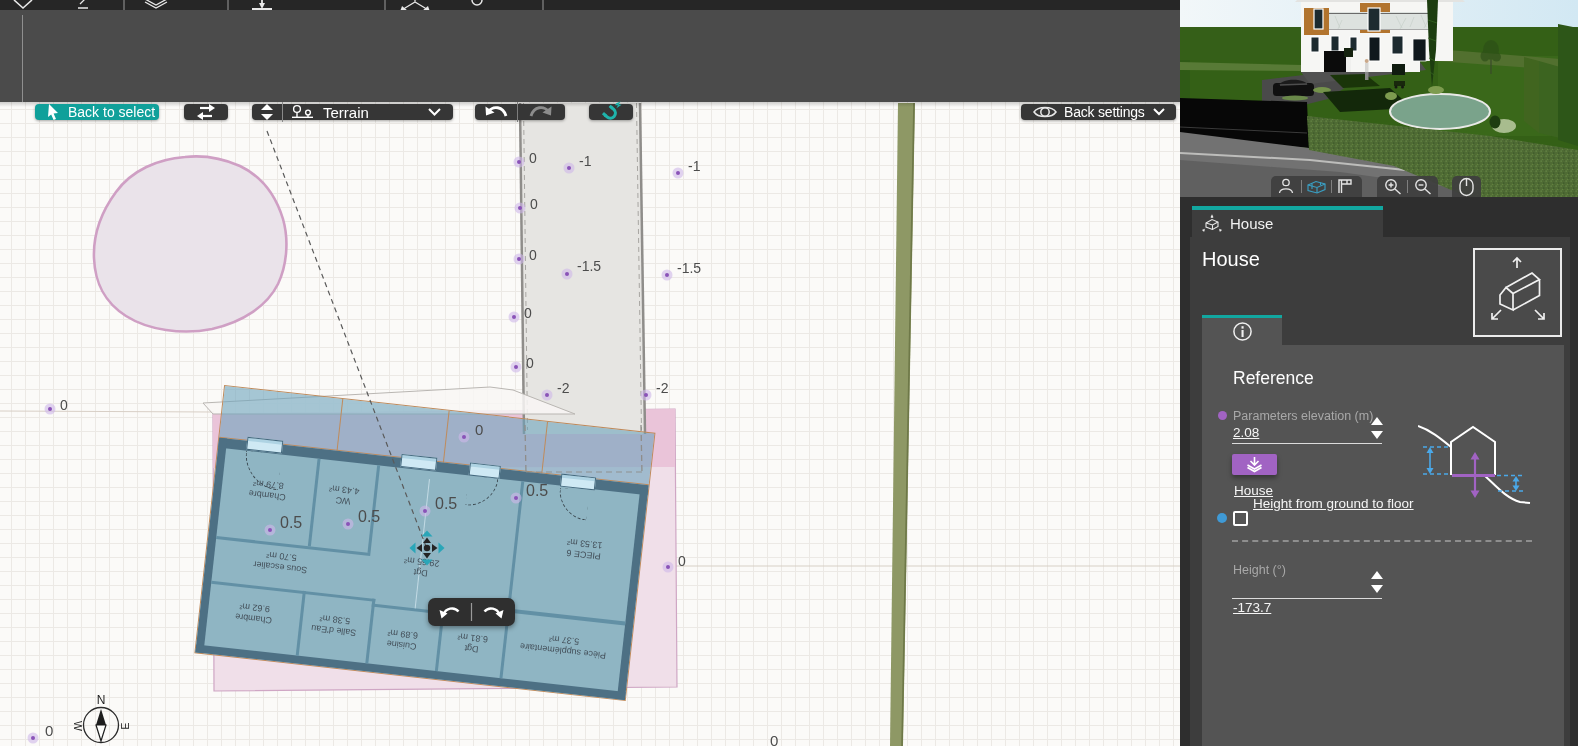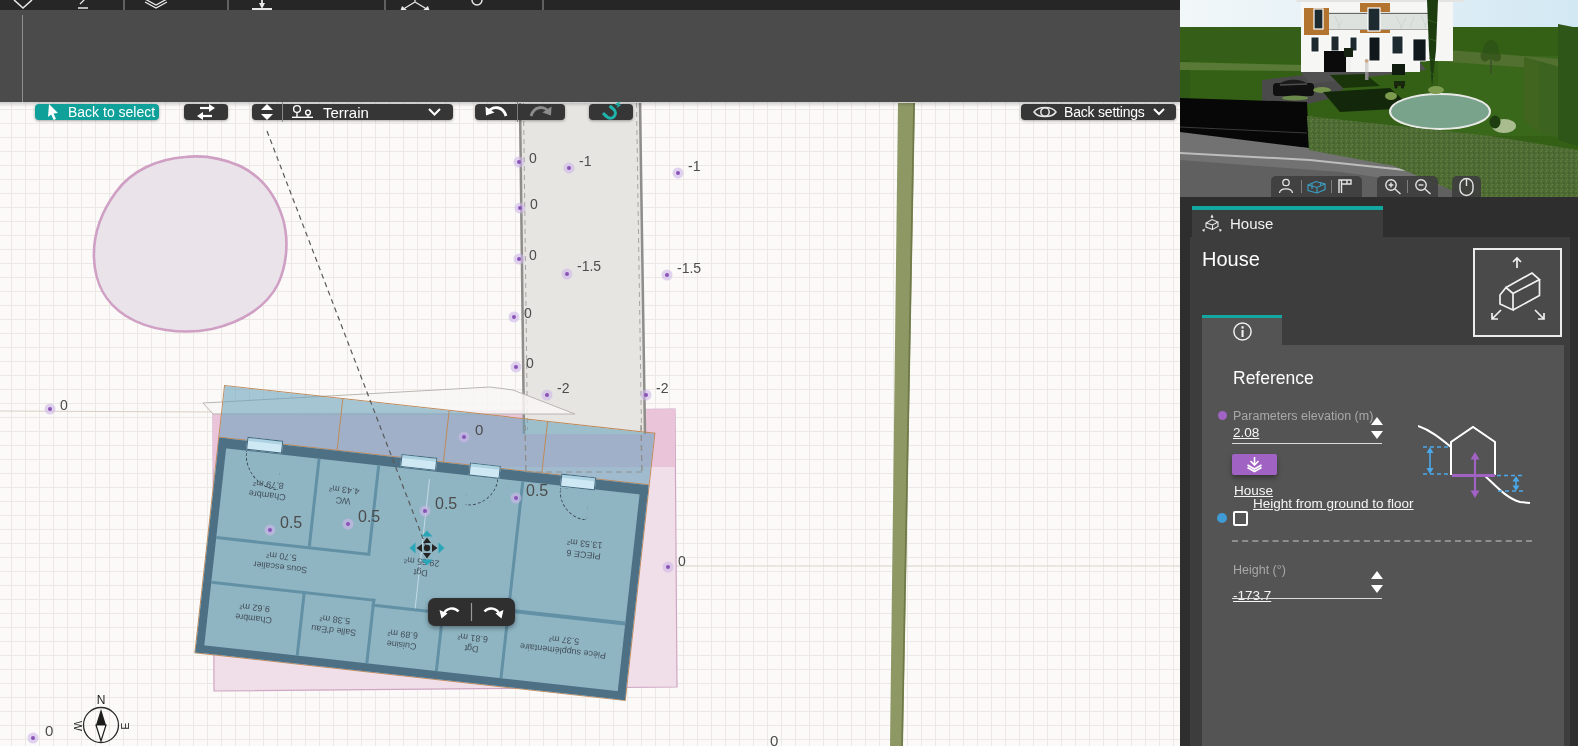--- a/index.html
+++ b/index.html
@@ -508,21 +508,21 @@
             <path d="M15.5 11 L22.5 15 L29.5 11 M15.5 13.5 L22.5 17.5 L29.5 13.5"></path>
           </g>
         </svg>
     </div>
     <div class="p wval" style="left:54px;top:483px">House</div>
     <div class="p" style="left:37px;top:513px;width:10px;height:10px;border-radius:50%;background:#3f9ad6"></div>
     <div class="p" style="left:53px;top:511px;width:15px;height:15px;border:2px solid #fff;border-radius:2px"></div>
     <div class="p wval" style="left:73px;top:496px">Height from ground to floor</div>
     <div class="p" style="left:52px;top:540px;width:300px;height:0;border-top:2.5px dashed #8e8e8e"></div>
     <div class="p glabel" style="left:53px;top:563px">Height (°)</div>
-    <div class="p wval" style="left:53px;top:588px">-173.7</div>
+    <div class="p wval" style="left:53px;top:600px">-173.7</div>
     <div class="p" style="left:52px;top:598px;width:150px;height:1px;background:#dcdcdc"></div>
     <svg class="p" style="left:190px;top:571px" width="14" height="22" viewBox="0 0 14 22">
         <polygon points="7,0 13,8 1,8" fill="#fff"></polygon>
         <polygon points="7,22 13,14 1,14" fill="#fff"></polygon>
       </svg>
     <svg class="p" style="left:238px;top:420px" width="115" height="90" viewBox="0 0 115 90">
       <g fill="none" stroke="#fff" stroke-width="2">
         <path d="M0 6 C 12 10 22 18 33 27"></path>
         <path d="M33 55 V 22 L 55 7 L 77 22 V 55"></path>
         <path d="M66 55 C 78 66 88 78 102 82 L 112 83"></path>

